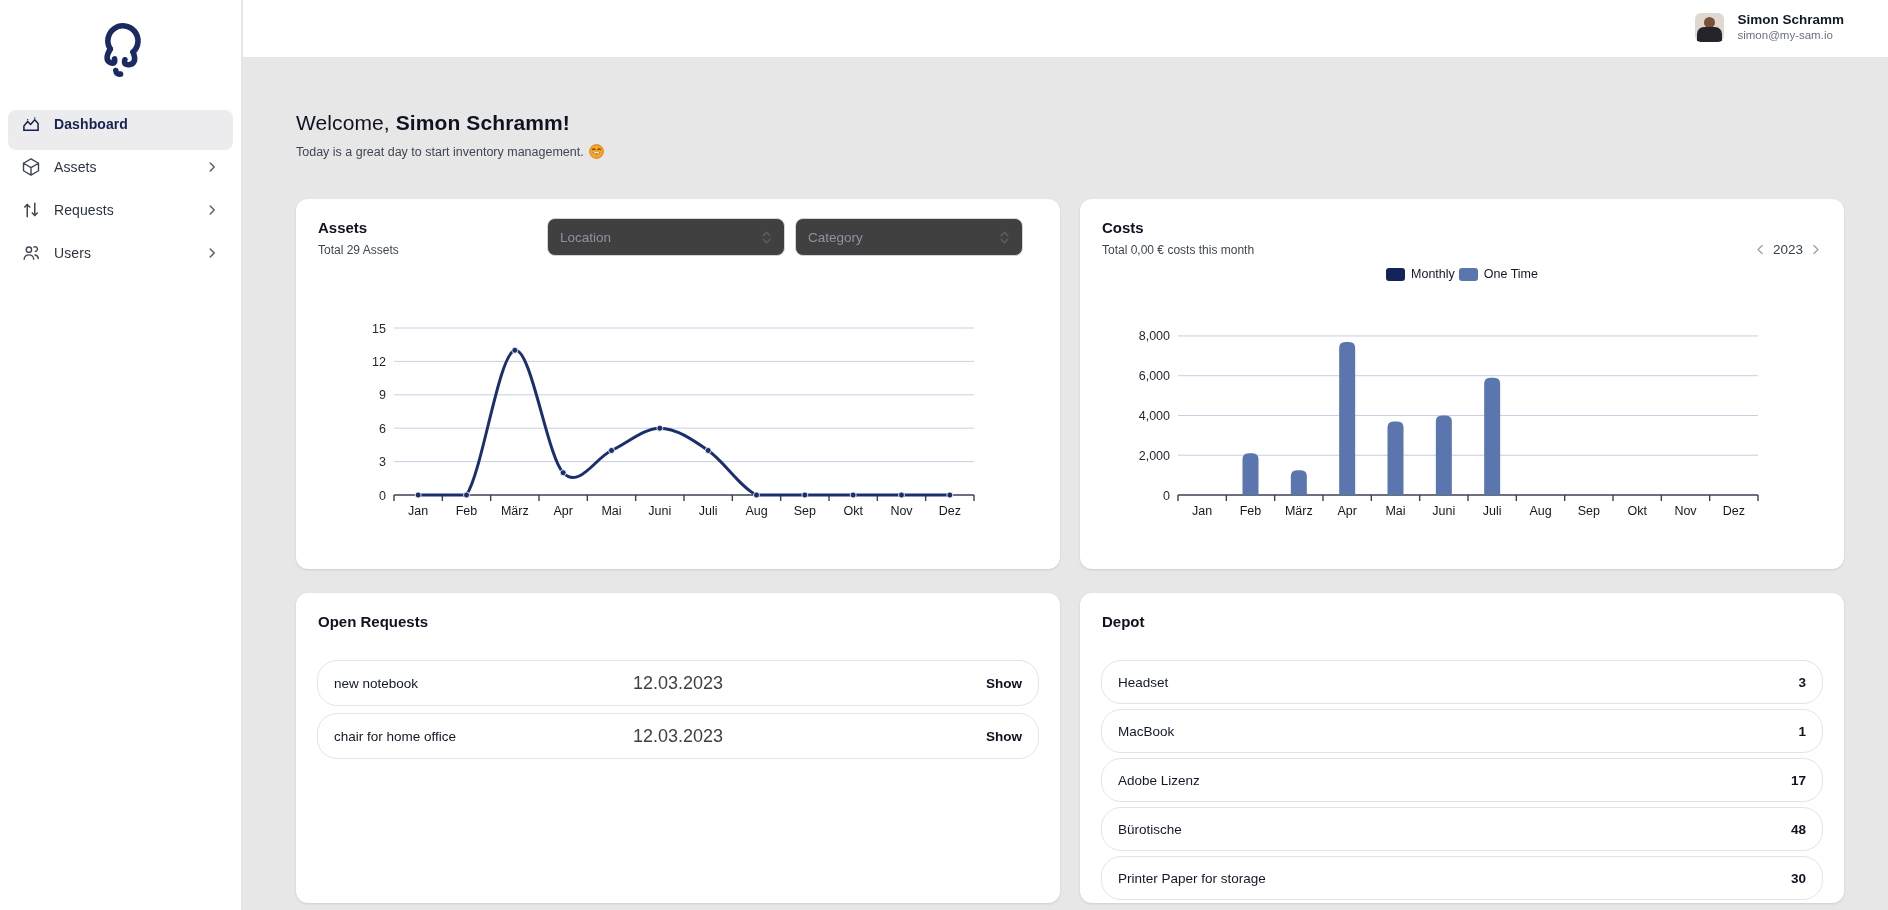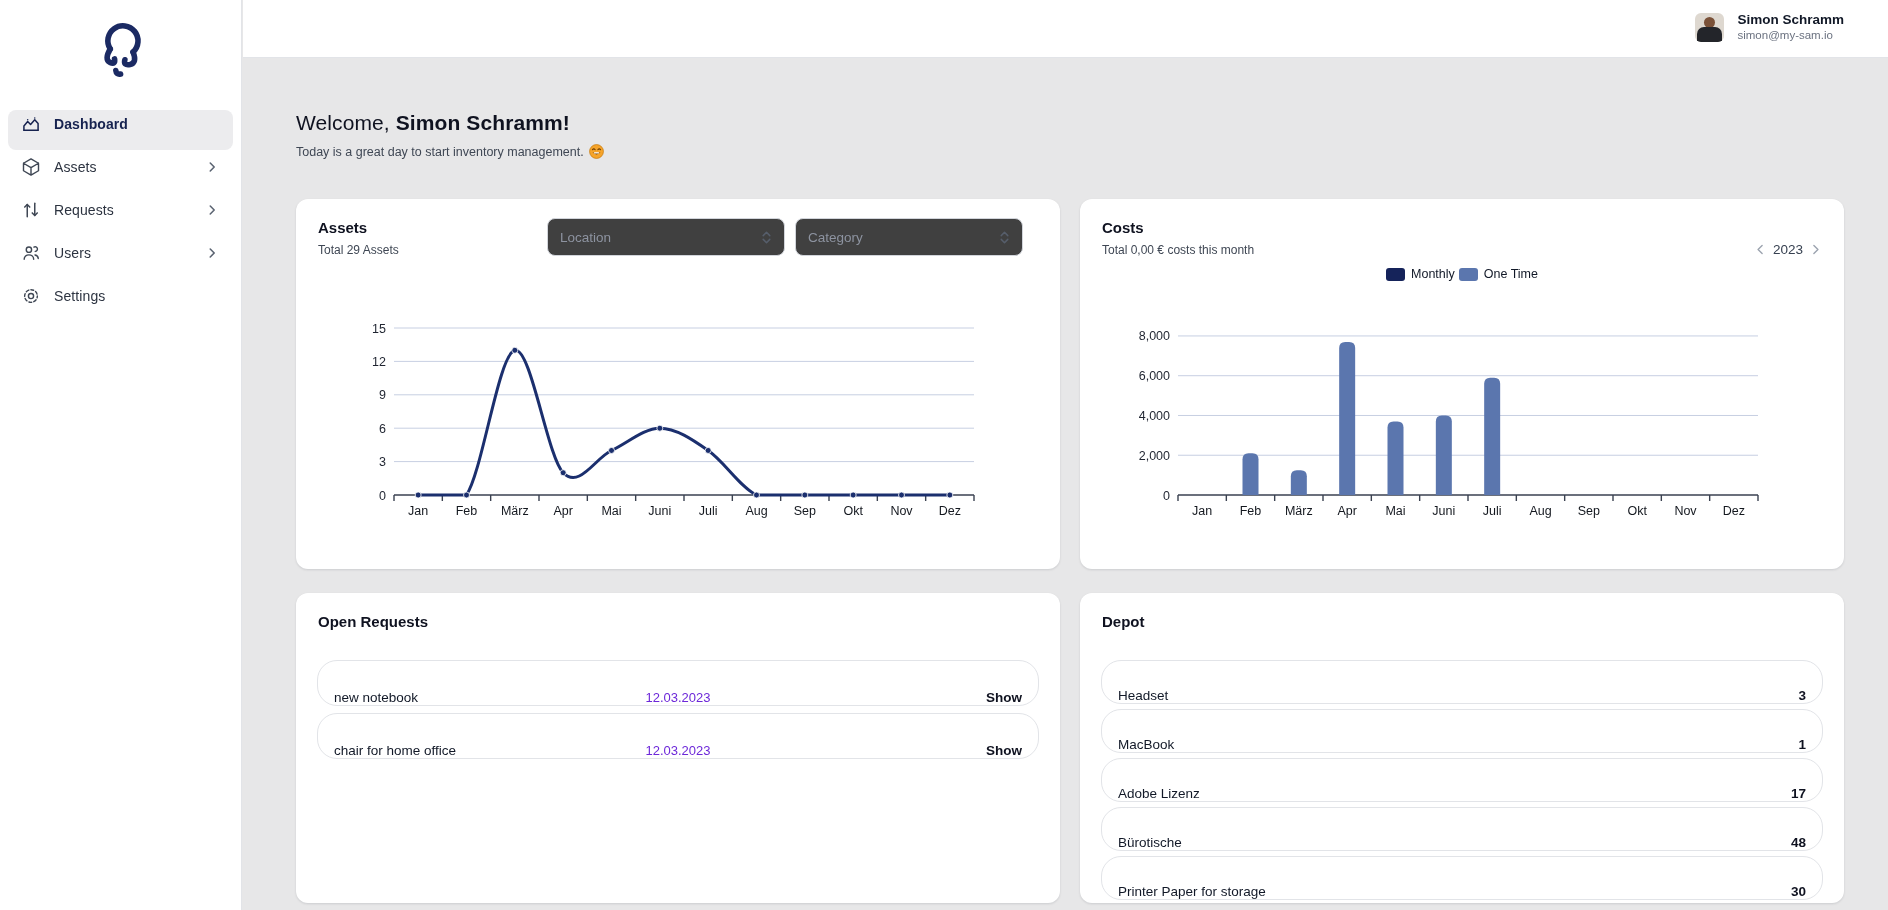--- a/index.html
+++ b/index.html
@@ -73,26 +73,26 @@
   
   .legend { position:absolute; left:0; right:0; top:68px; display:flex; justify-content:center; gap:4px; }
   .legend .li { display:flex; align-items:center; gap:6px; font-size:12.5px; color:#111827; }
   .legend .sw { width:19px; height:13px; border-radius:3px; }
   
   .chart-svg { position:absolute; left:54px; top:115px; }
   
   .rowlist { position:absolute; left:21px; right:21px; top:67px; }
   .listrow {
     position:relative; border:1px solid #e2e4e8; border-radius:20px; background:#fff;
-    display:flex; align-items:flex-end; padding:0 16px;
+    display:flex; align-items:center; padding:0 16px;
   }
   .req-row { height:46px; margin-bottom:7px; }
   .dep-row { height:44px; margin-bottom:5px; }
   .listrow .r-name { font-size:13.5px; color:#111827; }
-  .listrow .r-date { position:absolute; left:0; right:0; text-align:center; font-size:13px; color:#6d28d9; pointer-events:none; }
+  .listrow .r-date { position:absolute; left:0; right:0; text-align:center; font-size:18px; color:#404040; pointer-events:none; }
   .listrow .r-show { margin-left:auto; font-size:13.5px; font-weight:700; color:#0f1220; cursor:pointer; }
   .listrow .r-count { margin-left:auto; font-size:13.5px; font-weight:700; color:#0f1220; }
   svg { display:block; }
 </style>
 </head>
 <body>
 
 <aside class="sidebar">
   <div class="logo-wrap">
     <svg width="62" height="66" viewBox="0 0 72 76" fill="none" stroke="#1b2a63" stroke-width="6.5" stroke-linecap="round">
@@ -152,30 +152,20 @@
             <path d="M15.5 4.9a2.8 2.8 0 1 1 1.6 5.2"></path>
             <path d="M16.8 14.4c2.2.4 3.9 2 3.9 4.3"></path>
           </svg>
         </span>
         <span class="nav-label">Users</span>
         <span class="nav-chev">
           <svg width="14" height="14" viewBox="0 0 16 16" fill="none" stroke="currentColor" stroke-width="1.8" stroke-linecap="round" stroke-linejoin="round">
             <path d="M6 3.5 10.5 8 6 12.5"></path>
           </svg>
         </span>
-      </div>
-      <div class="nav-item">
-        <span class="nav-icon">
-          <svg width="20" height="20" viewBox="0 0 24 24" fill="none" stroke="currentColor" stroke-width="1.7" stroke-linecap="round">
-            <circle cx="12" cy="12" r="3.1"></circle>
-            <circle cx="12" cy="12" r="7.6" stroke-dasharray="3.4 2.6" stroke-dashoffset="1.2"></circle>
-          </svg>
-        </span>
-        <span class="nav-label">Settings</span>
-        <span class="nav-chev"></span>
       </div>
     </nav>
 </aside>
 
 <header class="topbar">
   <div class="userbox">
     <div class="avatar">
       <div class="a-head"></div>
         <div class="a-body"></div>
     </div>

